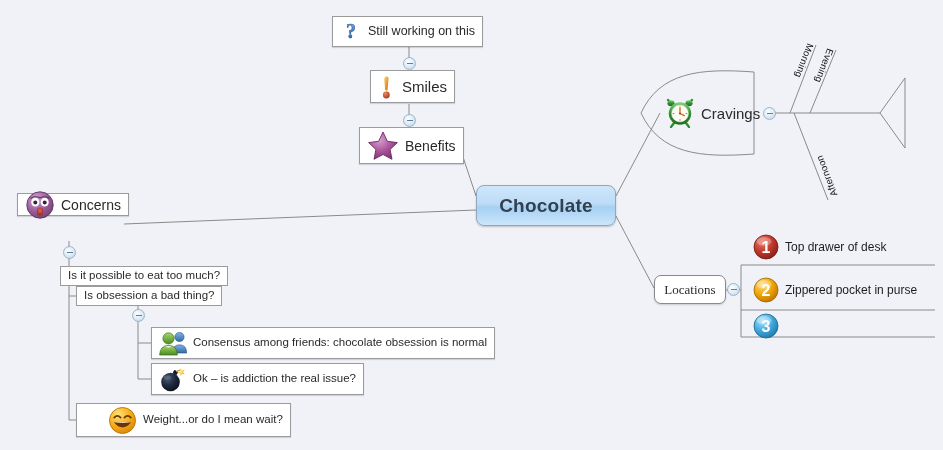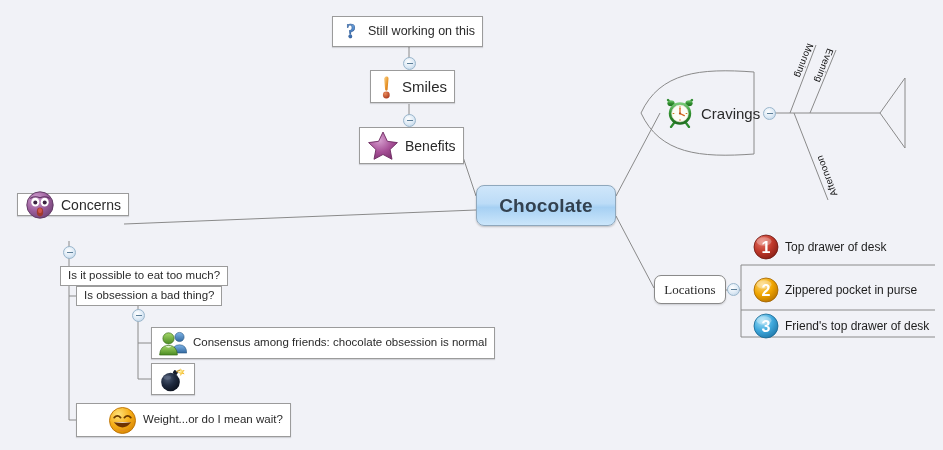--- a/index.html
+++ b/index.html
@@ -293,21 +293,20 @@
             <stop offset="0" stop-color="#a9e2f7"></stop>
             <stop offset="0.5" stop-color="#3fa9dd"></stop>
             <stop offset="1" stop-color="#1a6fa0"></stop>
           </radialGradient>
         </defs>
         <circle cx="13" cy="13" r="12" fill="url(#b3)" stroke="#176691" stroke-width="0.8"></circle>
         <ellipse cx="11" cy="7.5" rx="7.5" ry="4.2" fill="#ffffff" opacity="0.3"></ellipse>
         <text x="13" y="19" text-anchor="middle" font-family="'Liberation Sans',sans-serif" font-size="16" font-weight="bold" fill="#ffffff">3</text>
       </svg>
     </span>
-    <span class="node-label">Friend's top drawer of desk</span>
   </div>
 
   <div class="node boxed" style="left:17px; top:193px; height:23px; font-size:14px;">
     <span class="icon">
       <svg width="30" height="30" viewBox="0 0 30 30">
         <defs>
           <radialGradient id="cf" cx="0.35" cy="0.28" r="0.85">
             <stop offset="0" stop-color="#d3a3d3"></stop>
             <stop offset="0.55" stop-color="#9a5c9a"></stop>
             <stop offset="1" stop-color="#683f6e"></stop>
@@ -375,20 +374,21 @@
             <stop offset="1" stop-color="#e08a00"></stop>
           </radialGradient>
         </defs>
         <circle cx="11.5" cy="16" r="9.3" fill="url(#bmb)"></circle>
         <ellipse cx="8.4" cy="11.6" rx="3.6" ry="2.2" fill="#6e7d96" opacity="0.45"></ellipse>
         <rect x="14.2" y="4.6" width="4.4" height="3.8" rx="1" fill="#161d2c" transform="rotate(32 16.4 6.5)"></rect>
         <path d="M18,5.6 q3.2,-2.4 4.4,-0.4" stroke="#caa13a" stroke-width="1.6" fill="none" stroke-linecap="round"></path>
         <path d="M21.6,2.2 l1.4,2.4 l2.6,-0.6 l-1.6,2.3 l1.5,2 l-2.6,-0.5 l-1.2,2.2 l-0.6,-2.5 l-2.4,-0.7 l2.2,-1.3 Z" fill="url(#spk)"></path>
       </svg>
     </span>
+    <span class="node-label">Ok – is addiction the real issue?</span>
   </div>
 
   <div class="node boxed" style="left:76px; top:403px; height:34px; font-size:11.5px;padding-left:31px;">
     <span class="icon">
       <svg width="29" height="29" viewBox="0 0 29 29">
         <defs>
           <radialGradient id="lf" cx="0.35" cy="0.27" r="0.88">
             <stop offset="0" stop-color="#ffe27a"></stop>
             <stop offset="0.5" stop-color="#f6ae18"></stop>
             <stop offset="1" stop-color="#d07d00"></stop>

